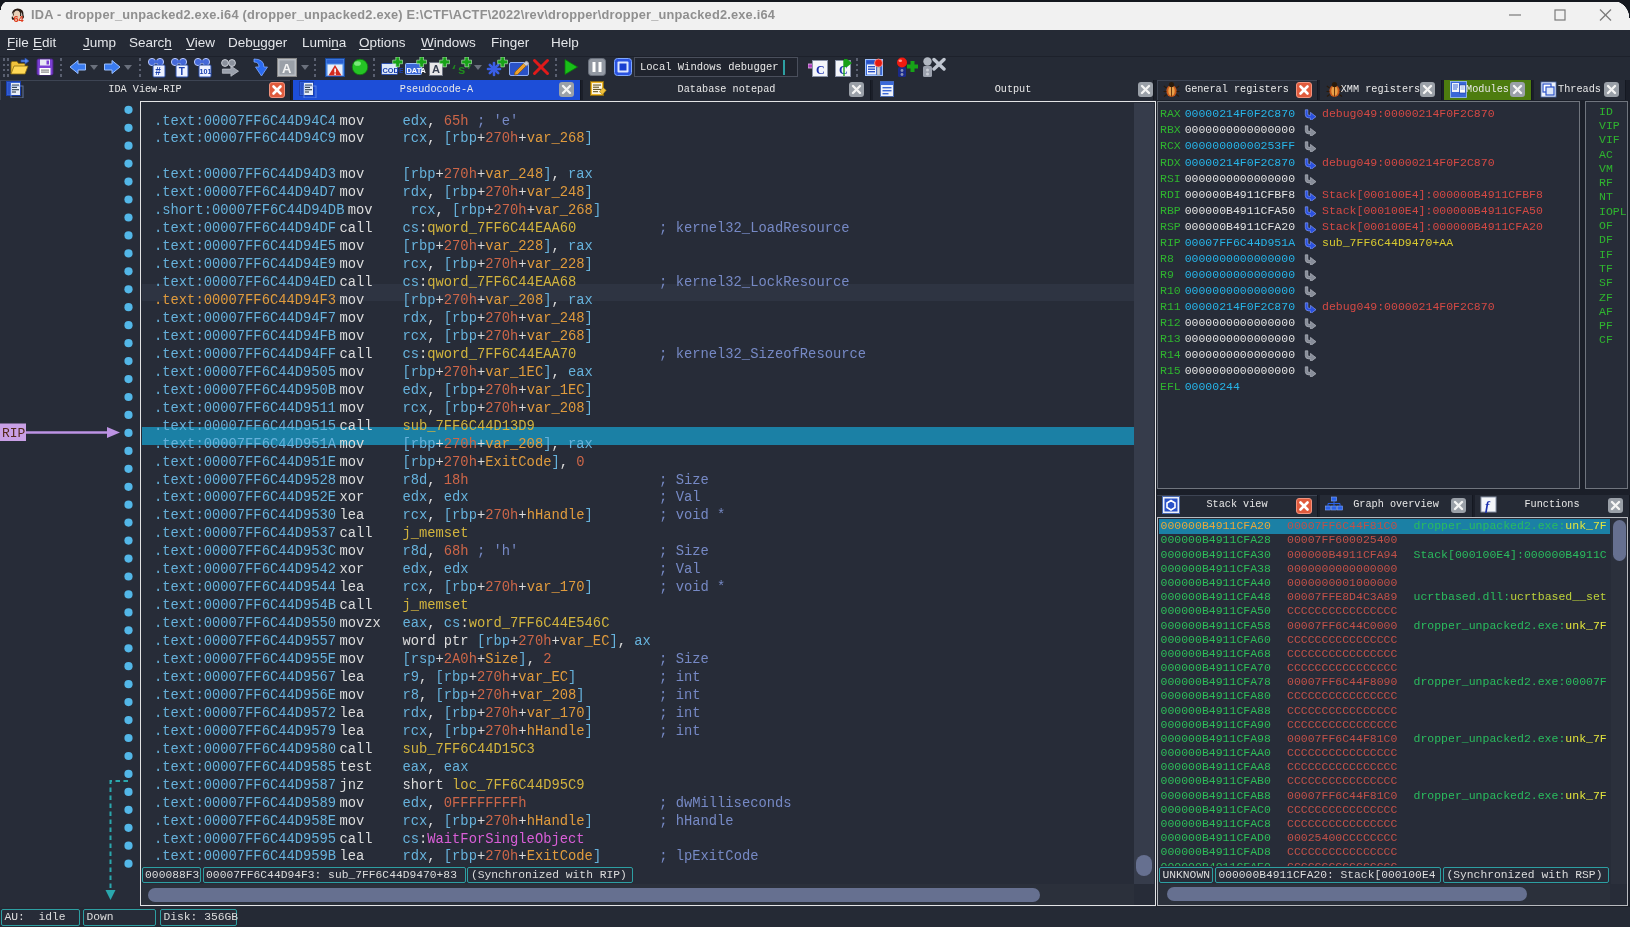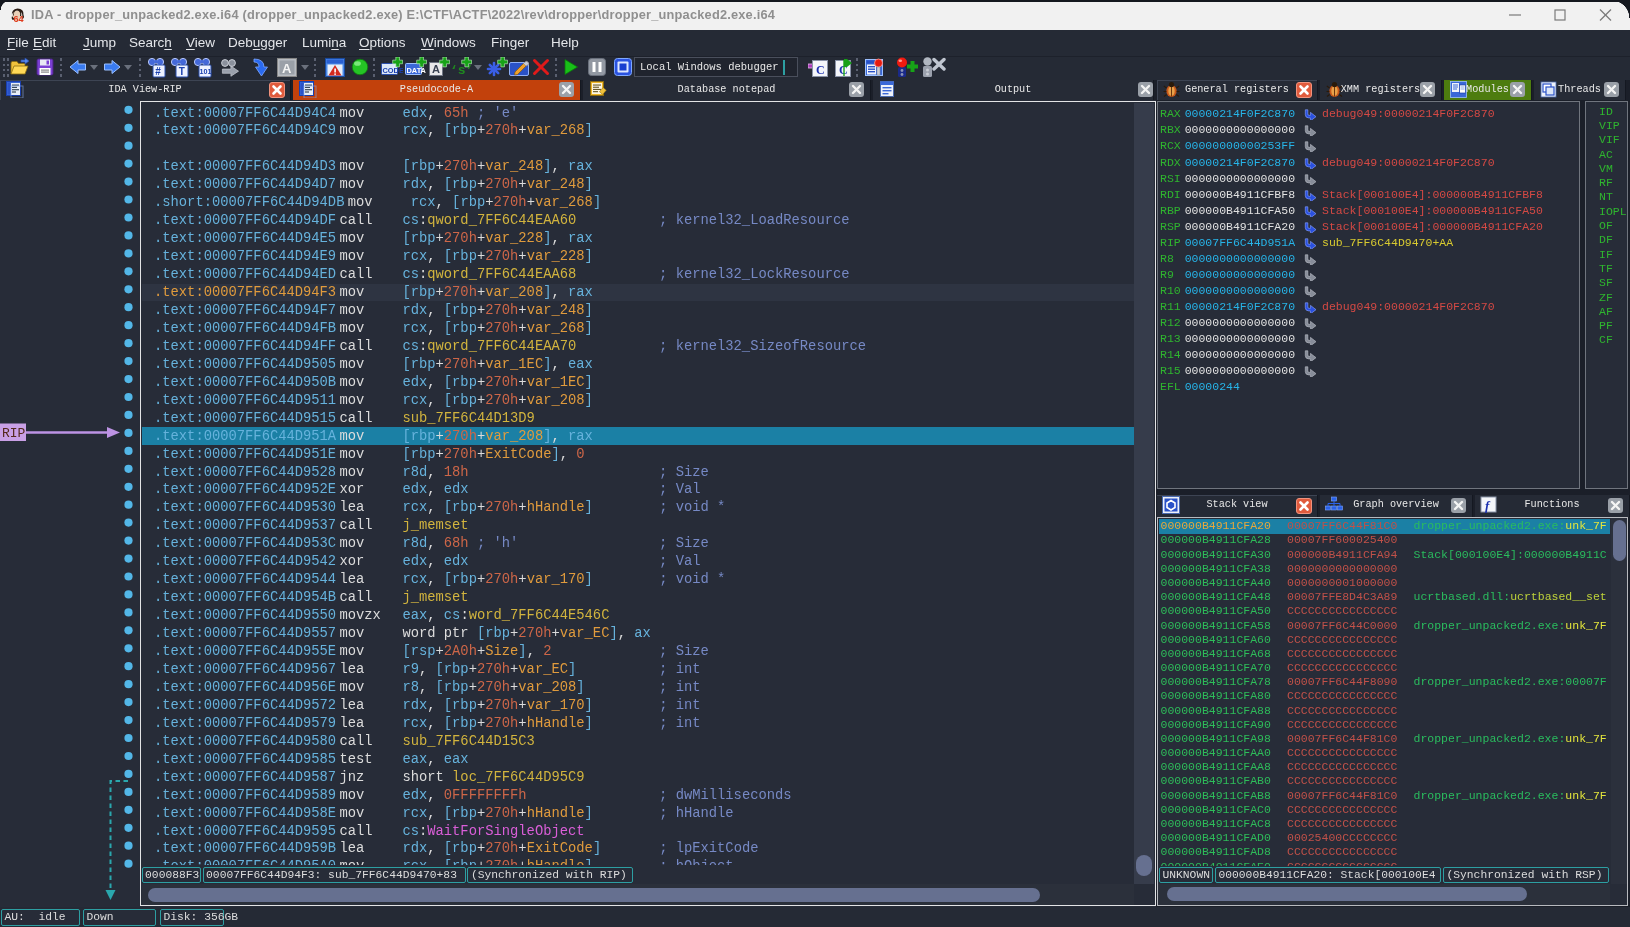--- a/index.html
+++ b/index.html
@@ -15,21 +15,21 @@
 .toolbar { position:absolute; left:0; top:57px; width:1630px; height:23px; background:#252a35; }
 .tsep { position:absolute; top:1px; width:2px; height:20px; background-image:repeating-linear-gradient(to bottom,#5a6070 0 2.5px,transparent 2.5px 5.5px); }
 .tabrow { position:absolute; left:0; top:80px; width:1630px; height:20px; background:#1b1f29; }
 .tb { position:absolute; top:0; height:20px; border-right:1px solid #141821; }
 .stb { position:absolute; top:495px; height:22px; background:#252a35; border-right:1px solid #141821; }
 .tbi { position:absolute; top:1px; }
 .tbl { position:absolute; left:0; right:0; top:4px; text-align:center; font:10.2px "Liberation Mono",monospace; color:#e8e8e8; white-space:pre; }
 .main { position:absolute; left:0; top:100px; width:1156px; height:807px; background:#272c38; }
 .panelborder { position:absolute; left:140px; top:1px; width:1016px; height:805px; border:1.6px solid #e3e4e6; z-index:6; pointer-events:none; }
 .lnclip { position:absolute; left:142px; top:2px; width:992px; height:763px; overflow:hidden; z-index:1; }
-.ln { position:absolute; left:12.0px; font:13.8px "Liberation Mono",monospace; color:#dcdcdc; white-space:pre; line-height:17.95px; height:17.95px; }
+.ln { position:absolute; left:12.0px; font:13.8px "Liberation Mono",monospace; color:#dcdcdc; white-space:pre; line-height:17.95px; height:17.95px;margin-top:8px; }
 .hl { position:absolute; left:0; width:992px; height:17.95px; }
 .ln .b { color:#66b2dc } .ln .n { color:#cd6648 } .ln .v { color:#e09b3d }
 .ln .g { color:#d2b43e } .ln .mn { position:relative; left:-5px } .ln .c { color:#7689c5 } .ln .m { color:#da5ed8 }
 .gut { position:absolute; left:0; z-index:2; }
 .vtrack { position:absolute; left:1134px; top:2.5px; width:20px; height:781px; background:#363c4b; z-index:3; }
 .vthumb { position:absolute; left:2px; top:752px; width:16px; height:21px; border-radius:8px; background:#667090; }
 .htrack { position:absolute; left:142px; top:784px; width:992px; height:21px; background:#2b303b; z-index:3; }
 .hthumb { position:absolute; left:6px; top:3.5px; width:892px; height:14.5px; border-radius:7px; background:#667090; }
 .sb { position:absolute; height:16.5px; border:1px solid #2d9fa2; border-radius:2px; color:#dcdcdc; font-family:"Liberation Mono",monospace; white-space:pre; padding:1px 0 0 2.5px; z-index:5; background:#272c38; }
 .rightpanels { position:absolute; left:1156px; top:100px; width:474px; height:807px; background:#1b1f29; }
@@ -299,21 +299,21 @@
 <span class="tbl">IDA View-RIP</span>
         <div style="position:absolute;left:269px;top:2px;width:16px;height:16px;background:#e05b3d;border:1px solid #f0937e;border-radius:3px">
           <svg width="14" height="14" viewBox="0 0 14 14" style="position:absolute;left:0;top:0">
             <g stroke="#fff" stroke-width="2.6" stroke-linecap="round">
               <line x1="3.5" y1="3.5" x2="10.5" y2="10.5"></line>
               <line x1="10.5" y1="3.5" x2="3.5" y2="10.5"></line>
             </g>
           </svg>
         </div>
       </div>
-      <div class="tb" style="left:293px;width:288px;background:#c2410c;">
+      <div class="tb" style="left:293px;width:288px;background:#1d4ed8;">
 <span class="tbi" style="left:6px"><svg width="18" height="17" viewBox="0 0 18 17">
             <rect x="0.5" y="0.5" width="14" height="14" fill="#3a68d8" stroke="#1a3fae"></rect>
             <rect x="1.5" y="1.5" width="3" height="12" fill="#2a52c8"></rect>
             <rect x="5" y="2" width="9" height="12" fill="#e8eef8"></rect>
             <g fill="#3a4a5a">
               <rect x="6" y="3.5" width="7" height="1.2"></rect>
               <rect x="6" y="5.8" width="5" height="1.2"></rect>
               <rect x="6" y="8.1" width="7" height="1.2"></rect>
               <rect x="6" y="10.4" width="4" height="1.2"></rect>
             </g>
@@ -746,14 +746,14 @@
         <div style="position:absolute;left:9px;top:3px;width:360px;height:14px;border-radius:7px;background:#667090"></div>
       </div>
 </div>
 <div class="sb" style="left:1159px;top:866.9px;width:54px;font-size:11.3px">UNKNOWN</div>
 <div class="sb" style="left:1215px;top:866.9px;width:226px;font-size:11.3px">000000B4911CFA20: Stack[000100E4</div>
 <div class="sb" style="left:1443px;top:866.9px;width:166px;font-size:11.3px">(Synchronized with RSP)</div>
 
 <div class="statusbar">
   <div class="sb" style="left:1px;top:2px;width:79px;font-size:11.3px">AU:  idle</div>
   <div class="sb" style="left:83px;top:2px;width:73px;font-size:11.3px">Down</div>
-  <div class="sb" style="left:160px;top:2px;width:64px;font-size:11.3px">Disk: 356GB</div>
+  <div class="sb" style="left:160px;top:2px;width:77px;font-size:11.3px">Disk: 356GB</div>
 </div>
 </div>
 </body></html>

